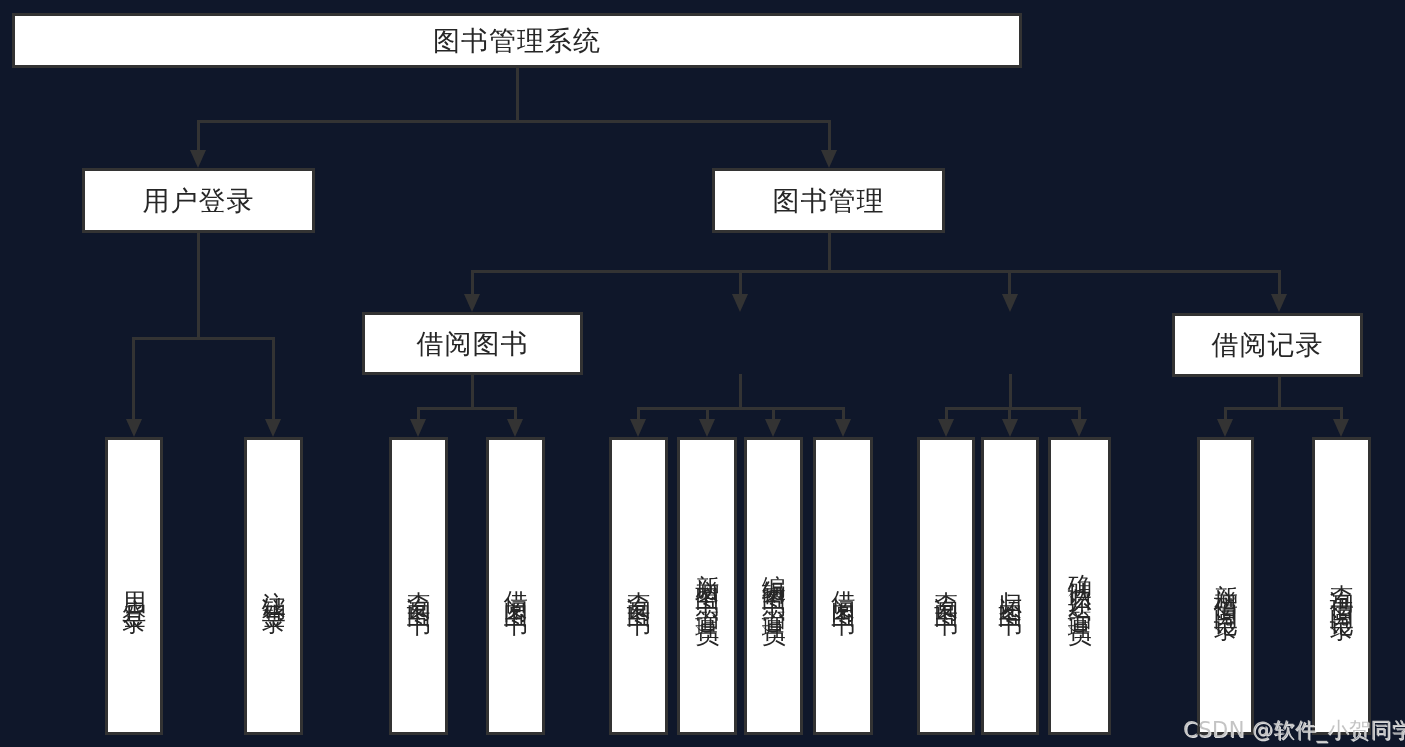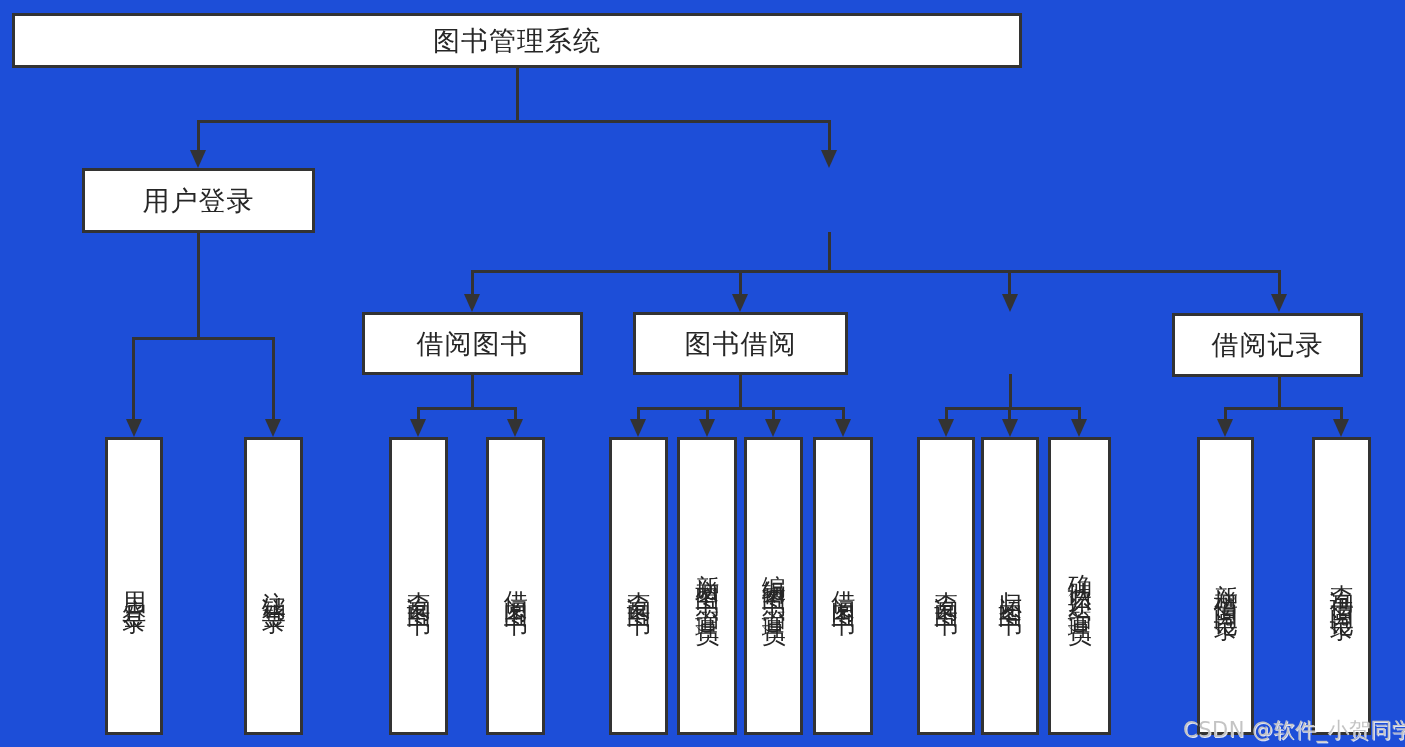--- a/index.html
+++ b/index.html
@@ -1,20 +1,20 @@
 <!DOCTYPE html>
 <html><head>
 <meta charset="utf-8">
 <style>
   html, body { margin: 0; padding: 0; background: #ffffff; }
   .canvas {
     position: relative;
     width: 1405px;
     height: 747px;
-    background: #1d4ed8;
+    background: #0f172a;
     font-family: "DejaVu Sans", "Liberation Sans", sans-serif;
     overflow: hidden;
   }
   .node {
     position: absolute;
     box-sizing: border-box;
     background: #ffffff;
     border: 3px solid #333333;
     display: flex;
     align-items: center;
@@ -57,41 +57,41 @@
   <div class="node hlabel" style="left:12px; top:13px; width:1010px; height:55px;">图书管理系统</div>
 
   <div class="line" style="left:516px; top:67px; width:3px; height:56px;"></div>
   <div class="line" style="left:197px; top:120px; width:634px; height:3px;"></div>
   <div class="line" style="left:197px; top:120px; width:3px; height:32px;"></div>
   <div class="ahead" style="left:190px; top:150px;"></div>
   <div class="line" style="left:828px; top:120px; width:3px; height:32px;"></div>
   <div class="ahead" style="left:821px; top:150px;"></div>
 
   <div class="node hlabel" style="left:82px; top:168px; width:233px; height:65px;">用户登录</div>
+  <div class="node hlabel" style="left:712px; top:168px; width:233px; height:65px;">图书管理</div>
 
   <div class="line" style="left:197px; top:232px; width:3px; height:106px;"></div>
   <div class="line" style="left:132px; top:337px; width:143px; height:3px;"></div>
   <div class="line" style="left:132px; top:337px; width:3px; height:86px;"></div>
   <div class="ahead" style="left:126px; top:419px;"></div>
   <div class="line" style="left:272px; top:337px; width:3px; height:86px;"></div>
   <div class="ahead" style="left:265px; top:419px;"></div>
 
   <div class="line" style="left:828px; top:232px; width:3px; height:40px;"></div>
   <div class="line" style="left:471px; top:270px; width:810px; height:3px;"></div>
   <div class="line" style="left:471px; top:270px; width:3px; height:27px;"></div>
   <div class="ahead" style="left:464px; top:294px;"></div>
   <div class="line" style="left:739px; top:270px; width:3px; height:27px;"></div>
   <div class="ahead" style="left:732px; top:294px;"></div>
   <div class="line" style="left:1008px; top:270px; width:3px; height:27px;"></div>
   <div class="ahead" style="left:1002px; top:294px;"></div>
   <div class="line" style="left:1278px; top:270px; width:3px; height:27px;"></div>
   <div class="ahead" style="left:1271px; top:294px;"></div>
 
   <div class="node hlabel" style="left:362px; top:312px; width:221px; height:63px;">借阅图书</div>
-  <div class="node hlabel" style="left:633px; top:312px; width:215px; height:63px;">图书借阅</div>
   <div class="node hlabel" style="left:1172px; top:313px; width:191px; height:64px;">借阅记录</div>
 
   <div class="line" style="left:471px; top:374px; width:3px; height:34px;"></div>
   <div class="line" style="left:417px; top:407px; width:100px; height:3px;"></div>
   <div class="line" style="left:417px; top:407px; width:3px; height:16px;"></div>
   <div class="ahead" style="left:410px; top:419px;"></div>
   <div class="line" style="left:514px; top:407px; width:3px; height:16px;"></div>
   <div class="ahead" style="left:507px; top:419px;"></div>
 
   <div class="line" style="left:739px; top:374px; width:3px; height:34px;"></div>

